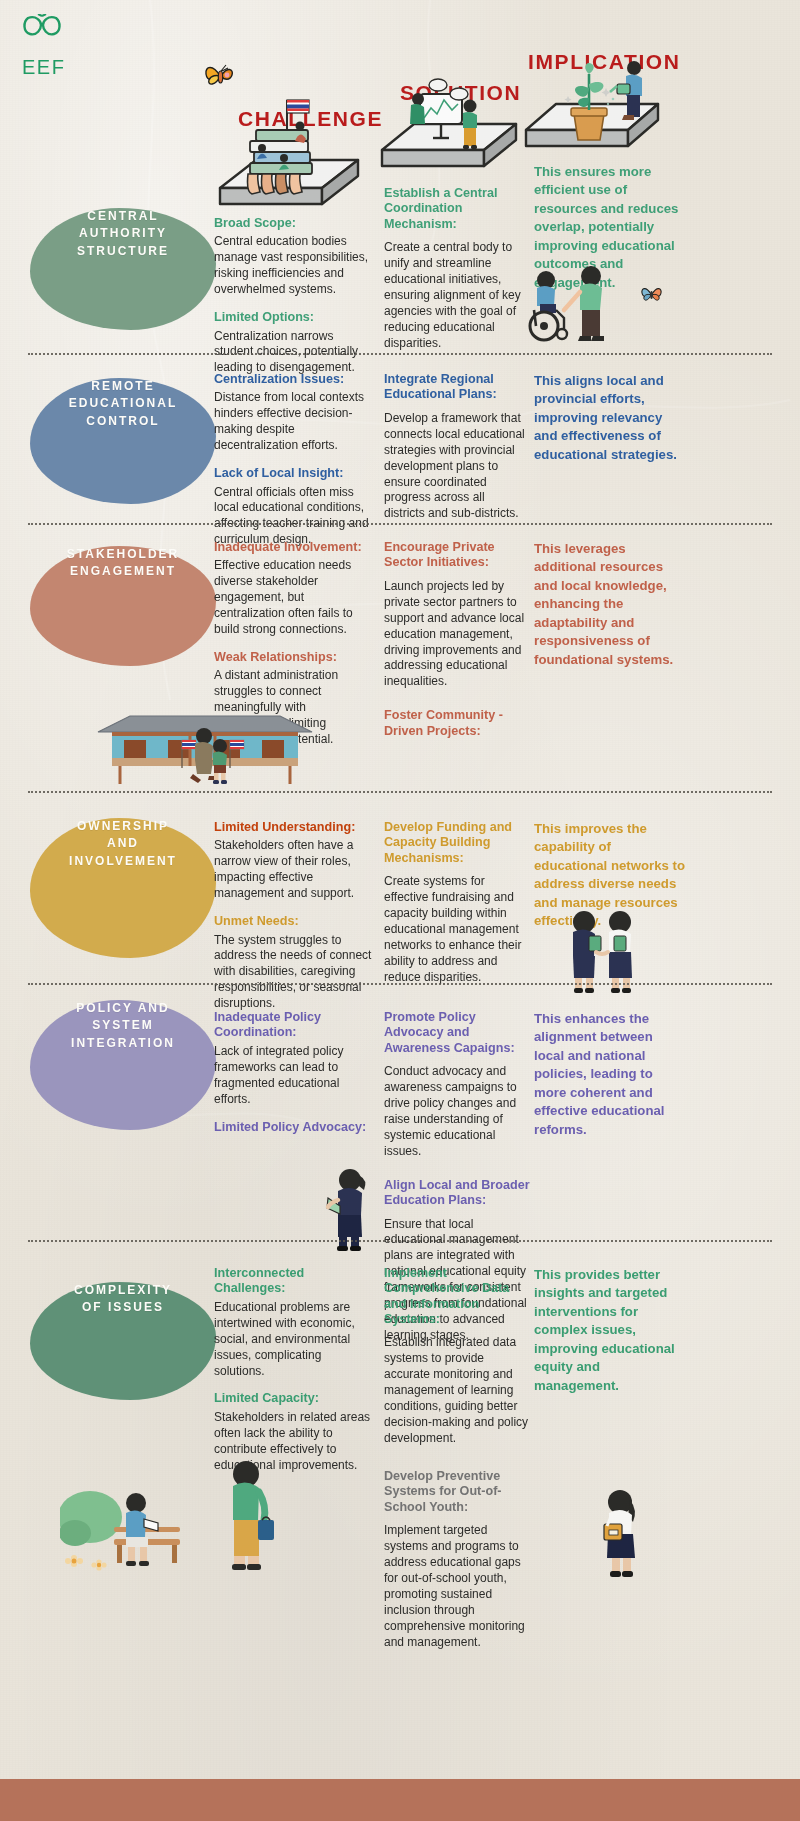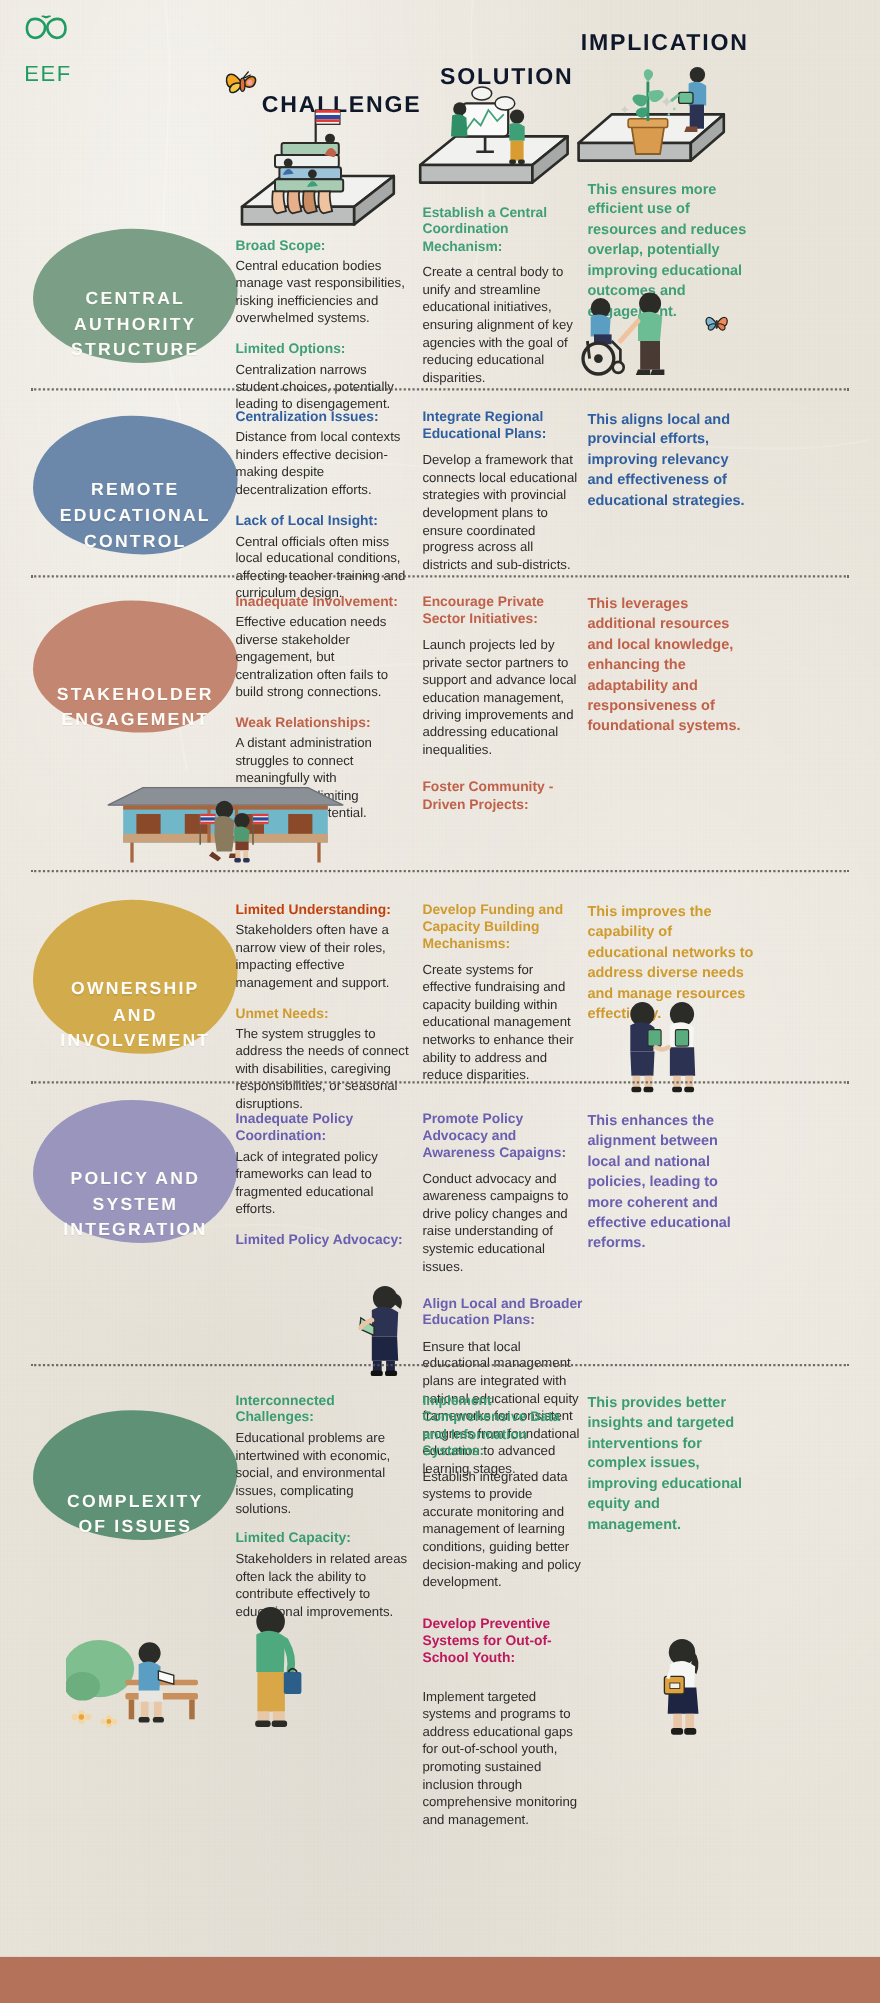--- a/index.html
+++ b/index.html
@@ -35,42 +35,43 @@
   #logo { position: absolute; left: 22px; top: 14px; width: 60px; }
   #logo .mark { color:#1f9b63; }
   #logo .word {
     font-weight: 400; font-size: 20px; letter-spacing: 1.5px;
     color:#1f9b63; margin-top:12px;
   }
   .col-head {
     position: absolute;
     font-weight: 900;
     letter-spacing: 1.6px;
-    color: #0f172a;
+    color: #b91c1c;
     font-size: 21px;
+    margin-top: 23px;
   }
   #head-challenge { left: 238px; top: 84px; }
   #head-solution  { left: 400px; top: 58px; }
   #head-implication { left: 528px; top: 27px; }
 
   
   .platform { position: absolute; }
   .divider {
     position: absolute; left: 28px; right: 28px; height: 0;
     border-top: 2.5px dotted #5a564e;
     opacity: .85;
   }
   .blob {
     position: absolute;
-    display:flex; align-items:flex-end; justify-content:center;
+    display:flex; align-items:flex-start; justify-content:center;
     text-align: center;
     color: #fdfcf8;
     font-weight: 800;
     letter-spacing: 2px;
-    font-size: 16px;
+    font-size: 12px;
     line-height: 1.45;
     padding: 0 16px;
   }
   .blob-bg {
     position:absolute; inset:0;
     border-radius: 48% 52% 46% 54% / 52% 46% 54% 48%;
     filter: blur(.2px);
   }
   .blob span { position: relative; z-index: 2; text-shadow: 0 1px 0 rgba(0,0,0,.07); }
 
@@ -437,21 +438,21 @@
 </div>
 <div class="colblock" style="left:214px;top:1266px;width:158px">
   <div class="h-sub" style="color:#3a9d72">Interconnected Challenges:</div>
   <div class="p-body">Educational problems are intertwined with economic, social, and environmental issues, complicating solutions.</div>
   <div class="h-sub" style="color:#3a9d72">Limited Capacity:</div>
   <div class="p-body">Stakeholders in related areas often lack the ability to contribute effectively to educational improvements.</div>
 </div>
 <div class="colblock" style="left:384px;top:1266px;width:146px">
   <div class="h-sub" style="color:#3a9d72;margin-bottom:8px">Implement Comprehensive Data and Information Systems:</div>
   <div class="p-body" style="margin-bottom:22px">Establish integrated data systems to provide accurate monitoring and management of learning conditions, guiding better decision-making and policy development.</div>
-  <div class="h-sub" style="color:#be185d;margin-bottom:20px">Develop Preventive Systems for Out-of-School Youth:</div>
+  <div class="h-sub" style="color:#737373;margin-bottom:8px">Develop Preventive Systems for Out-of-School Youth:</div>
   <div class="p-body">Implement targeted systems and programs to address educational gaps for out-of-school youth, promoting sustained inclusion through comprehensive monitoring and management.</div>
 </div>
 <div class="colblock imp-text" style="left:534px;top:1266px;width:152px;color:#3a9d72">This provides better insights and targeted interventions for complex issues, improving educational equity and management.</div>
 
 <svg style="position:absolute;left:60px;top:1465px" width="150" height="115" viewBox="0 0 150 115">
 
   <ellipse cx="30" cy="52" rx="32" ry="26" fill="#7fbf8f"></ellipse>
   <ellipse cx="15" cy="68" rx="16" ry="13" fill="#6cae7e"></ellipse>
 
   <g fill="#f3d6a0">

